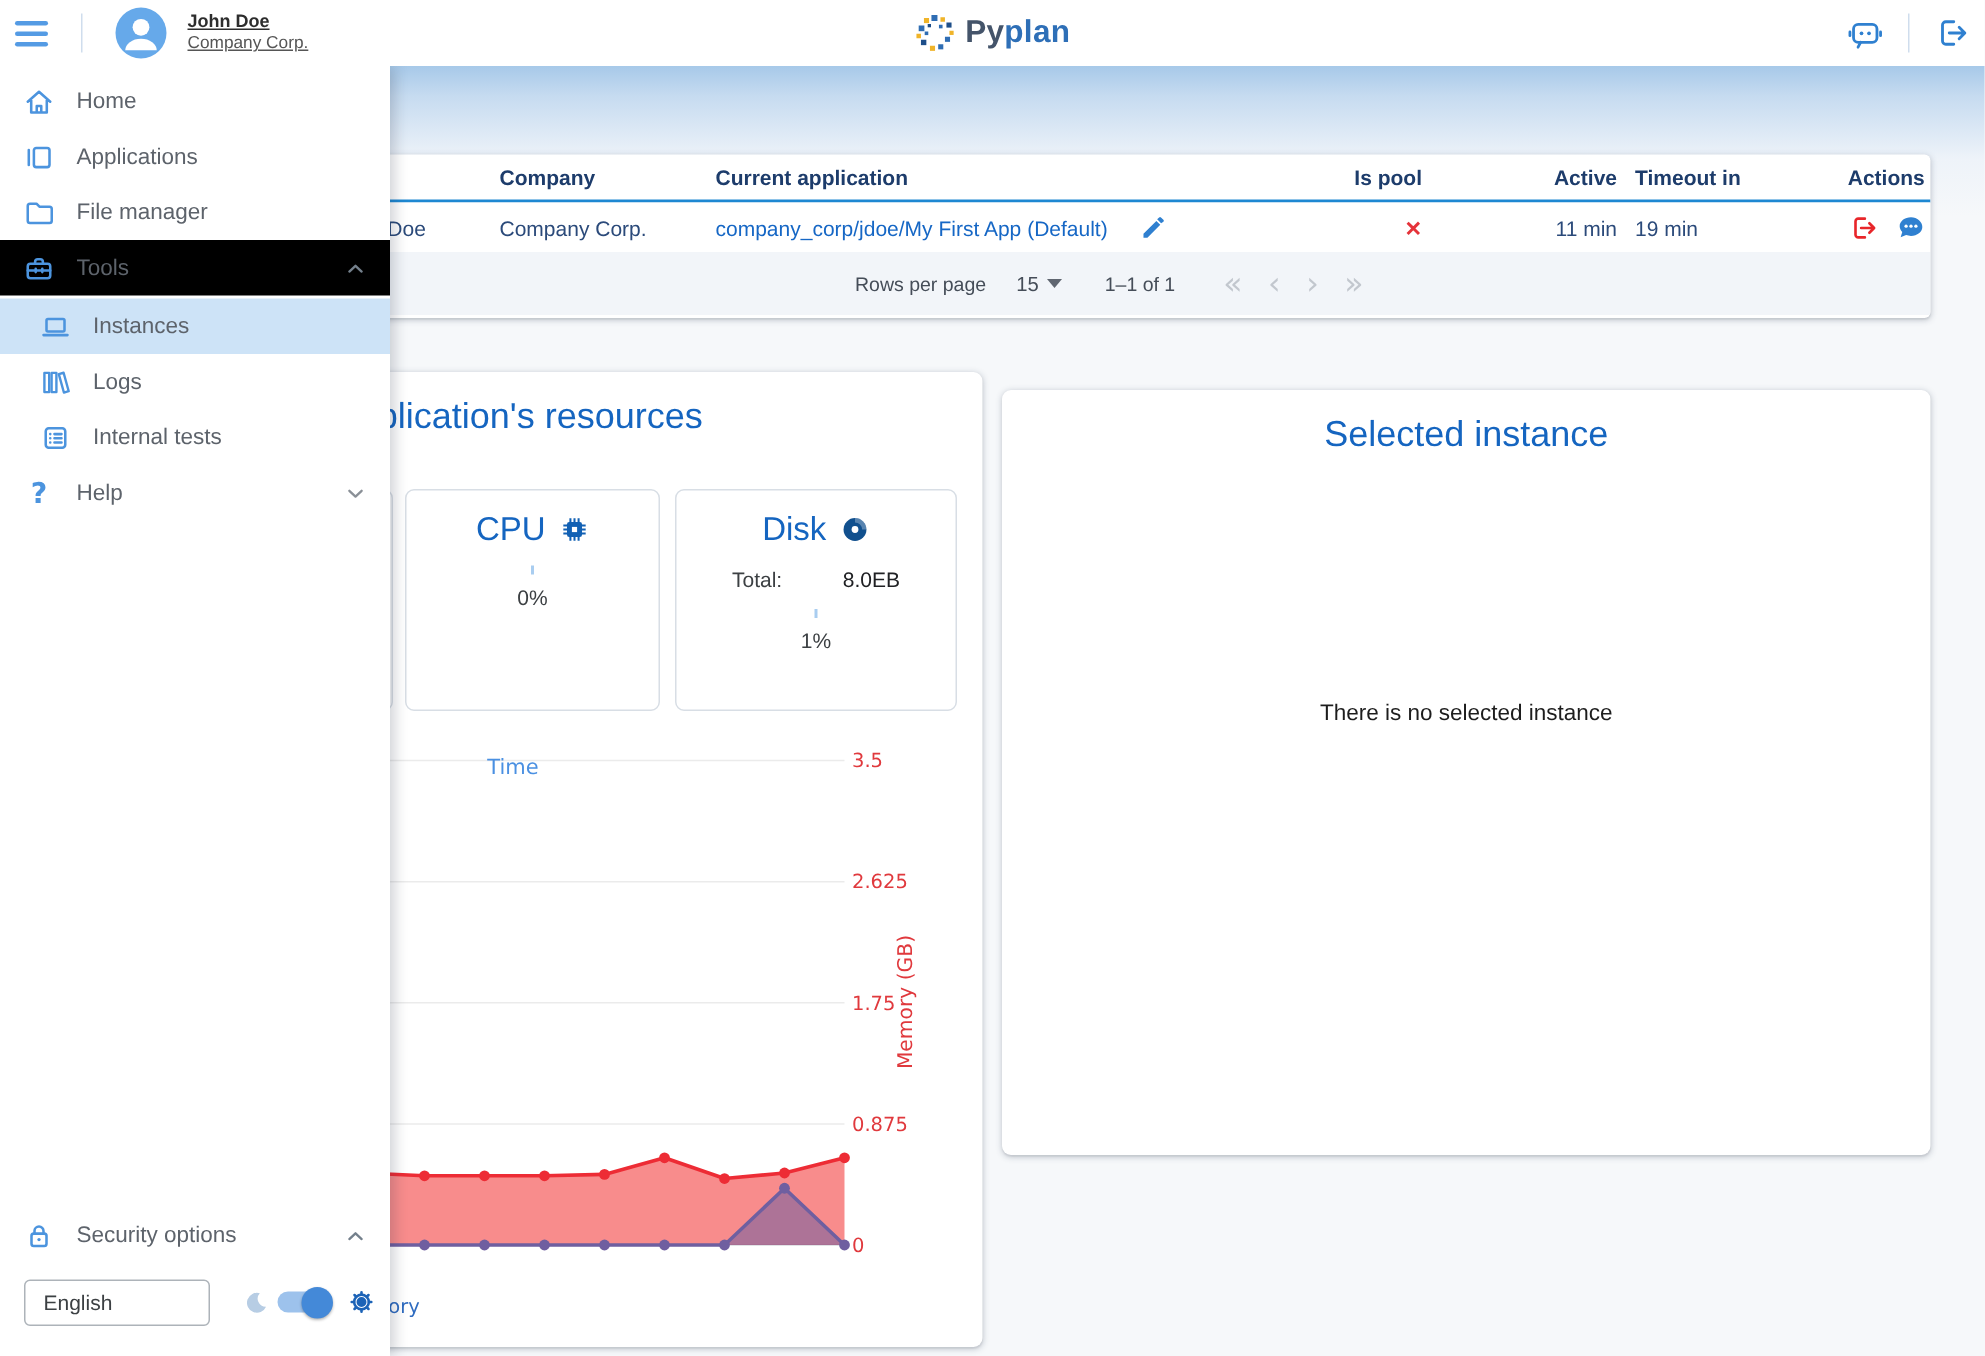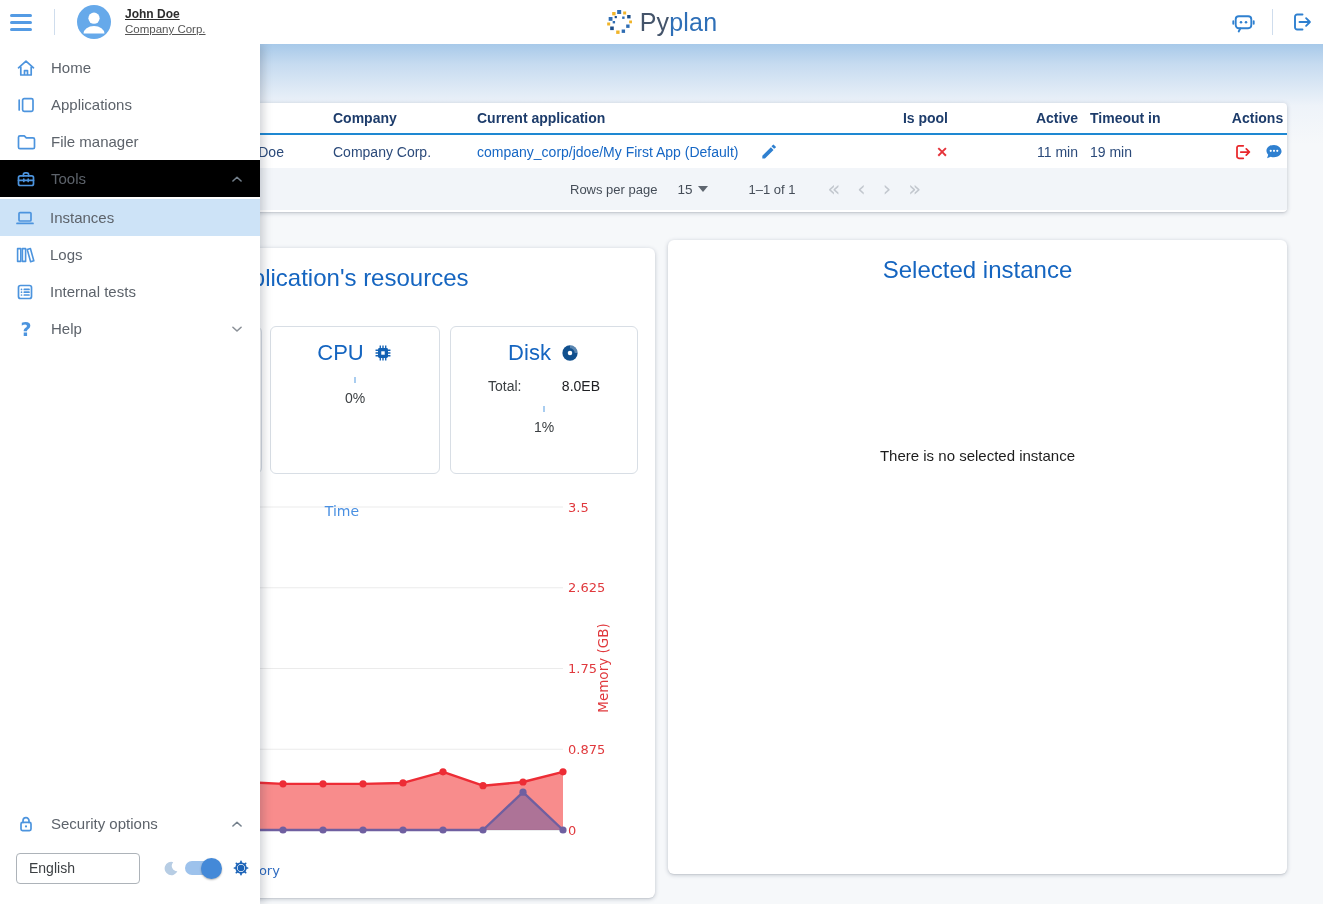--- a/index.html
+++ b/index.html
@@ -8,31 +8,31 @@
   
   .header { position:absolute; left:0; top:0; width:1323px; height:44px; background:#fff; z-index:40; display:flex; align-items:center; }
   .hamburger { margin-left:10px; width:34px; height:34px; display:flex; flex-direction:column; justify-content:center; gap:4px; cursor:pointer; }
   .hamburger span { display:block; width:22px; height:3px; border-radius:2px; background:#549be4; }
   .hdr-divider { width:1px; height:26px; background:#cfdded; margin:0 12px 0 10px; }
   .avatar { width:34px; height:34px; border-radius:50%; background:#66a9ea; margin-left:10px; flex:0 0 auto; }
   .user-block { margin-left:14px; display:flex; flex-direction:column; line-height:1.25; }
   .user-name { font-size:12px; font-weight:bold; color:#2d2d2d; text-decoration:underline; cursor:pointer; }
   .user-company { font-size:11.5px; color:#555; text-decoration:underline; cursor:pointer; }
   .logo { position:absolute; left:50%; top:0; height:44px; transform:translateX(-50%); display:flex; align-items:center; gap:7px; }
-  .logo-text { font-size:25px; font-weight:normal; letter-spacing:.2px;text-align:right; }
+  .logo-text { font-size:21px; font-weight:bold; letter-spacing:.2px;text-align:right; }
   .logo-text .py { color:#44546a; } .logo-text .plan { color:#2e6fb7; }
   .hdr-right { position:absolute; right:10px; top:0; height:44px; display:flex; align-items:center; gap:12px; }
 
   
   .sidebar { position:absolute; left:0; top:44px; width:260px; height:860px; background:#fff; z-index:30; box-shadow:3px 0 9px rgba(30,40,60,.22); display:flex; flex-direction:column; padding-top:5px; }
   .nav-item { display:flex; align-items:center; height:37px; padding:0 14px; gap:13px; color:#5d636b; font-size:15px; cursor:pointer; flex:0 0 auto; }
   .nav-item .nav-icon { width:24px; display:flex; justify-content:center; align-items:center; }
   .nav-item.selected { background:#cde3f7; }
   .nav-item.parent-open { background:#000000; margin-bottom:2px; }
-  .nav-item.child { padding-left:13px; }
+  .nav-item.child { padding-left:25px; }
   .nav-chevron { margin-left:auto; display:flex; }
   .spacer { flex:1; }
   .lang-row { display:flex; align-items:center; height:62px; padding:0 0 10px 16px; flex:0 0 auto; }
   .lang-select { width:124px; height:31px; border:1px solid #adb3b9; border-radius:4px; display:flex; align-items:center; justify-content:space-between; padding:0 10px 0 12px; font-size:14px; color:#3c4043; cursor:pointer; background:#fff; }
   .caret-down { width:0; height:0; border-left:5px solid transparent; border-right:5px solid transparent; border-top:6px solid #6f7press; border-top-color:#6f757c; }
   .toggle { position:relative; width:34px; height:14px; border-radius:7px; background:#9dc2ec; margin:0 6px; cursor:pointer; }
   .toggle .knob { position:absolute; right:-3px; top:-3.5px; width:21px; height:21px; border-radius:50%; background:#4489d8; box-shadow:0 1px 2px rgba(0,0,0,.3); }
 
   
   .main-bg { position:absolute; left:0; top:44px; width:1323px; height:860px; z-index:1; background:linear-gradient(180deg,#a7c9e9 0px,#c6dbf0 20px,#eef3f9 62px,#f6f8fa 100px,#f6f8fa 100%); }
@@ -48,27 +48,27 @@
   .c-user { padding-left:188px; }
   .c-company, .c-app, .c-timeout { padding-left:12px; }
   .c-pool, .c-active { text-align:right; }
   .c-app.val { display:flex; align-items:center; gap:22px; color:#1667c5 !important; }
   .c-actions { display:flex; justify-content:center; gap:12px; align-items:center; }
   .x-mark { color:#e5333a; font-weight:bold; font-size:14px; }
   .t-foot { height:42px; background:#f2f5f9; display:flex; align-items:center; font-size:13px; color:#454d58; }
   .t-foot .rpp-label { margin-left:534px; }
   .t-foot .rpp-value { margin-left:20px; font-size:13.5px; }
   .t-foot .rpp-caret { margin-left:6px; width:0;height:0;border-left:5px solid transparent;border-right:5px solid transparent;border-top:6px solid #5f6670; }
-  .t-foot .range { margin-left:40px; }
+  .t-foot .range { margin-left:28px; }
   .pg-btn { margin-left:17px; color:#c2c7ce; font-size:21px; line-height:1; cursor:default; font-family:"DejaVu Sans", sans-serif; }
   .pg-btn.first { margin-left:32px; }
 
   
   .resources-panel { left:36px; top:204px; width:619px; height:650px; }
-  .selected-panel { left:668px; top:196px; width:619px; height:634px; }
+  .selected-panel { left:668px; top:216px; width:619px; height:510px; }
   .panel-title { position:absolute; top:16px; left:0; width:100%; text-align:center; font-size:24px; color:#1565c0; }
   .cards { position:absolute; top:78px; left:0; width:100%; height:148px; }
   .res-card { position:absolute; top:0; height:148px; border:1px solid #d8dee5; border-radius:6px; background:#fff; }
   .card-hidden { left:36px; width:190px; }
   .card-cpu { left:234px; width:170px; }
   .card-disk { left:414px; width:188px; }
   .card-title { margin-top:13px; display:flex; justify-content:center; align-items:center; gap:9px; font-size:22px; color:#1565c0; }
   .mini-tick { display:block; margin:0 auto; width:2px; height:6px; background:#a9cdf0; }
   .pct { text-align:center; font-size:14px; color:#3c4043; margin-top:7px; }
   .cpu-tick-wrap { margin-top:11px; }

